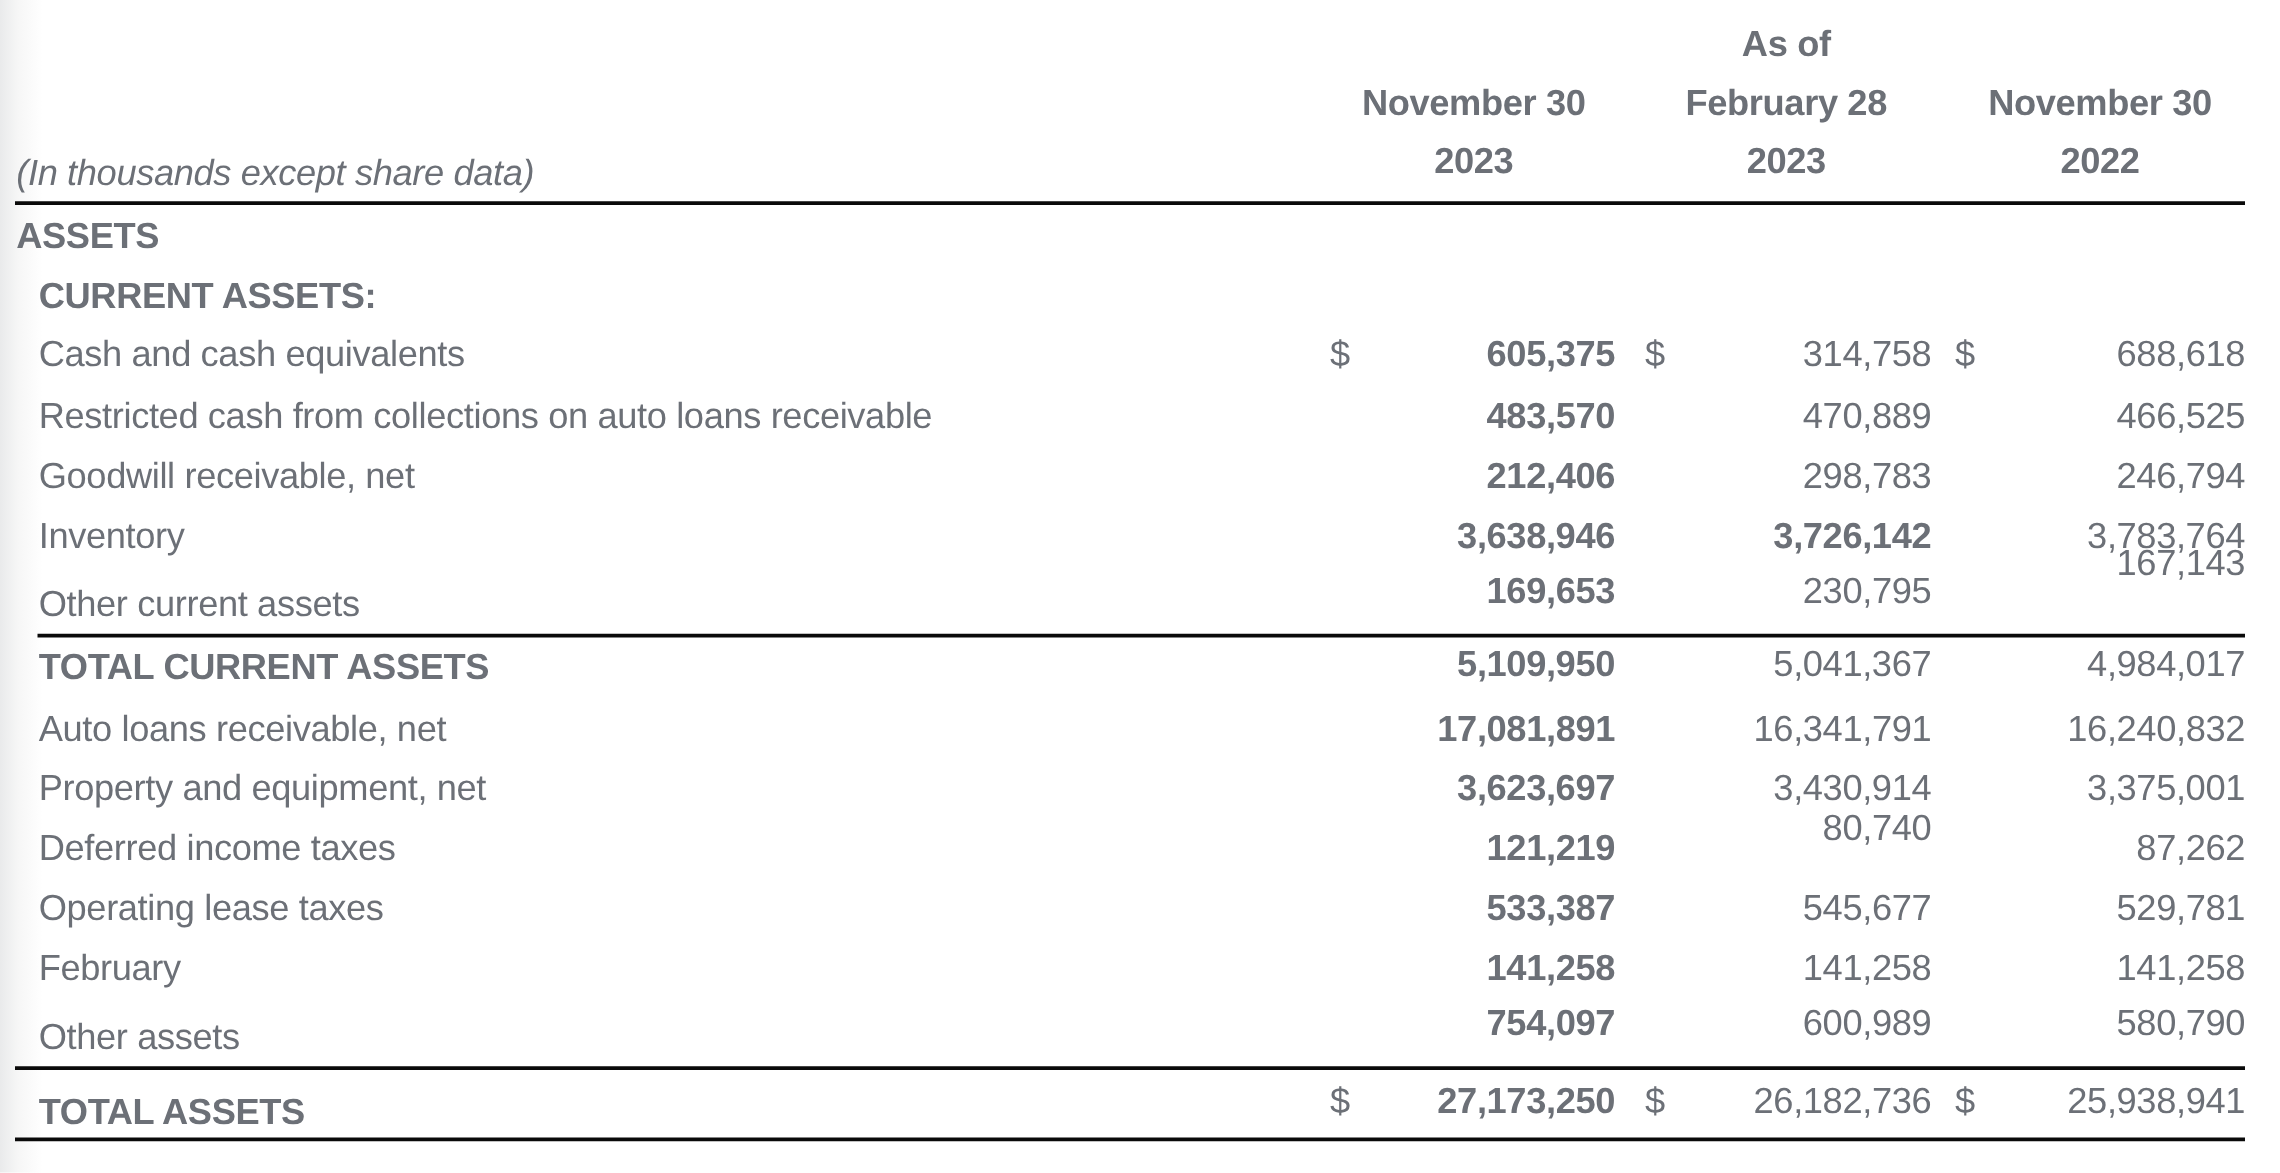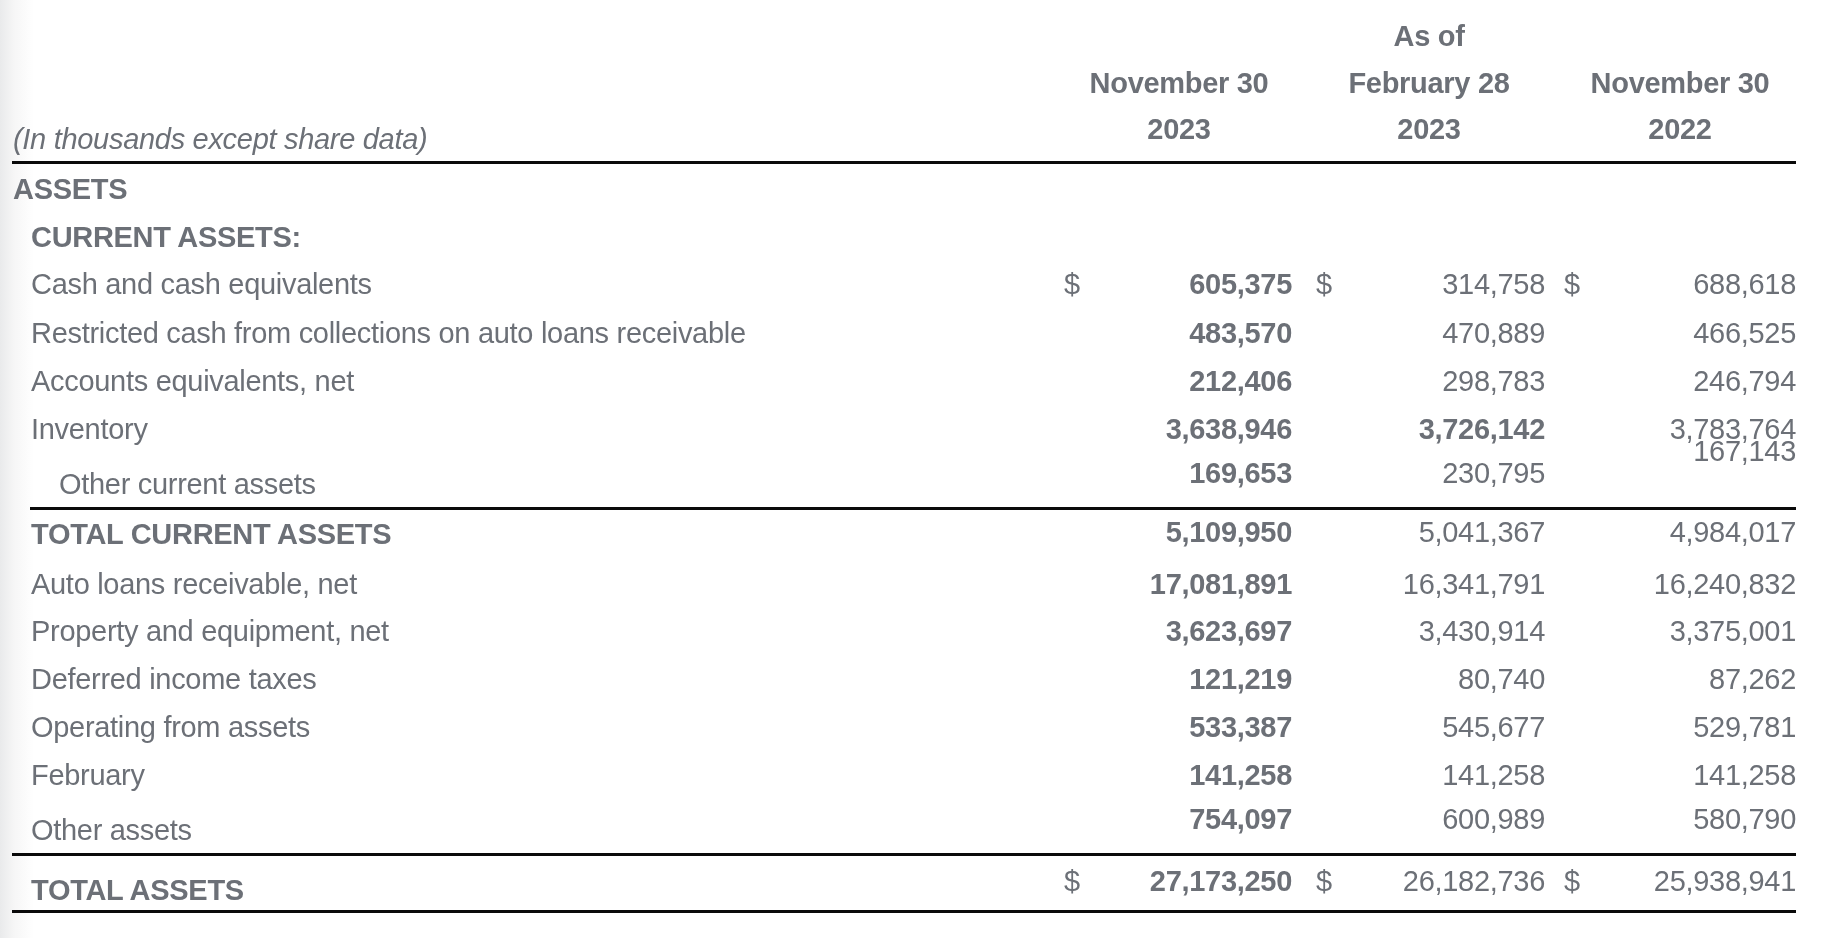--- a/index.html
+++ b/index.html
@@ -40,31 +40,31 @@
 <div class="dollar" style="left:1316px; top:270px;">$</div>
 <div class="t num" style="right:279px; top:270px;">314,758</div>
 <div class="dollar" style="left:1564px; top:270px;">$</div>
 <div class="t num" style="right:28px; top:270px;">688,618</div>
 
 <div class="t" style="left:31px; top:319px;">Restricted cash from collections on auto loans receivable</div>
 <div class="t b num" style="right:532px; top:319px;">483,570</div>
 <div class="t num" style="right:279px; top:319px;">470,889</div>
 <div class="t num" style="right:28px; top:319px;">466,525</div>
 
-<div class="t" style="left:31px; top:367px;">Accounts equivalents, net</div>
+<div class="t" style="left:31px; top:367px;">Goodwill receivable, net</div>
 <div class="t b num" style="right:532px; top:367px;">212,406</div>
 <div class="t num" style="right:279px; top:367px;">298,783</div>
 <div class="t num" style="right:28px; top:367px;">246,794</div>
 
 <div class="t" style="left:31px; top:415px;">Inventory</div>
 <div class="t b num" style="right:532px; top:415px;">3,638,946</div>
 <div class="t num" style="right:279px; top:415px;font-weight:bold;">3,726,142</div>
 <div class="t num" style="right:28px; top:415px;">3,783,764</div>
 
-<div class="t" style="left:31px; top:470px;margin-left:28px;">Other current assets</div>
+<div class="t" style="left:31px; top:470px;">Other current assets</div>
 <div class="t b num" style="right:532px; top:459px;">169,653</div>
 <div class="t num" style="right:279px; top:459px;">230,795</div>
 <div class="t num" style="right:28px; top:437px;">167,143</div>
 
 <div class="rule partial" style="top:507px;"></div>
 
 <div class="t b" style="left:31px; top:520px;">TOTAL CURRENT ASSETS</div>
 <div class="t b num" style="right:532px; top:518px;">5,109,950</div>
 <div class="t num" style="right:279px; top:518px;">5,041,367</div>
 <div class="t num" style="right:28px; top:518px;">4,984,017</div>
@@ -74,24 +74,24 @@
 <div class="t num" style="right:279px; top:570px;">16,341,791</div>
 <div class="t num" style="right:28px; top:570px;">16,240,832</div>
 
 <div class="t" style="left:31px; top:617px;">Property and equipment, net</div>
 <div class="t b num" style="right:532px; top:617px;">3,623,697</div>
 <div class="t num" style="right:279px; top:617px;">3,430,914</div>
 <div class="t num" style="right:28px; top:617px;">3,375,001</div>
 
 <div class="t" style="left:31px; top:665px;">Deferred income taxes</div>
 <div class="t b num" style="right:532px; top:665px;">121,219</div>
-<div class="t num" style="right:279px; top:665px;">80,740</div>
+<div class="t num" style="right:279px; top:649px;">80,740</div>
 <div class="t num" style="right:28px; top:665px;">87,262</div>
 
-<div class="t" style="left:31px; top:713px;">Operating from assets</div>
+<div class="t" style="left:31px; top:713px;">Operating lease taxes</div>
 <div class="t b num" style="right:532px; top:713px;">533,387</div>
 <div class="t num" style="right:279px; top:713px;margin-left:36px;">545,677</div>
 <div class="t num" style="right:28px; top:713px;">529,781</div>
 
 <div class="t" style="left:31px; top:761px;">February</div>
 <div class="t b num" style="right:532px; top:761px;">141,258</div>
 <div class="t num" style="right:279px; top:761px;">141,258</div>
 <div class="t num" style="right:28px; top:761px;">141,258</div>
 
 <div class="t" style="left:31px; top:816px;">Other assets</div>

